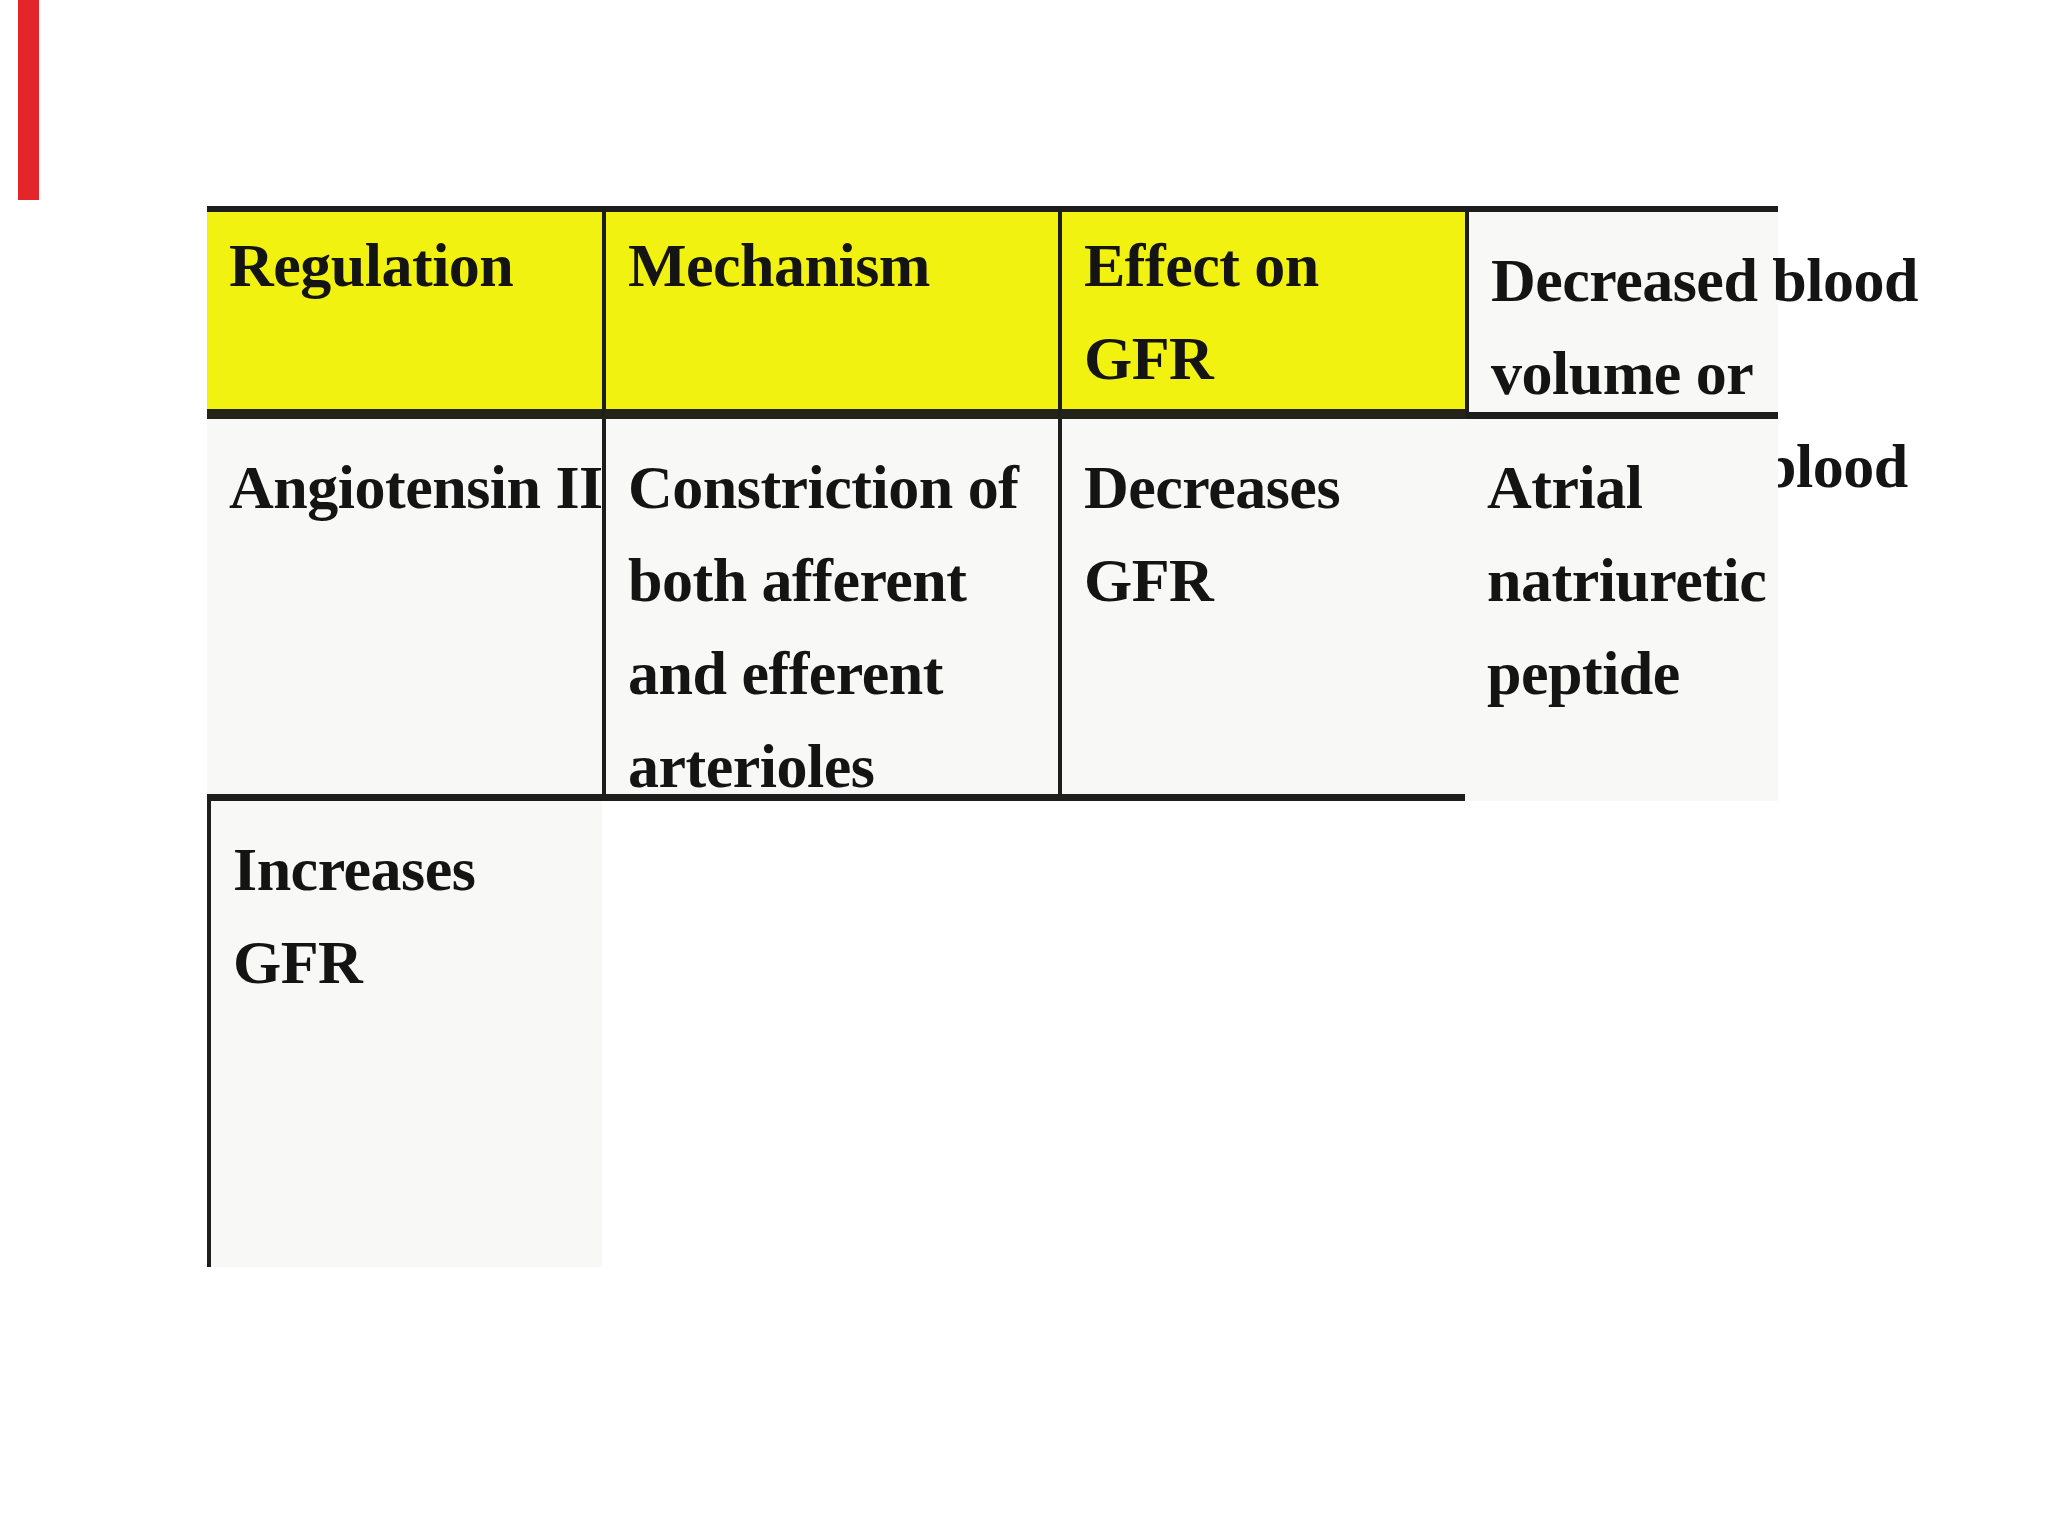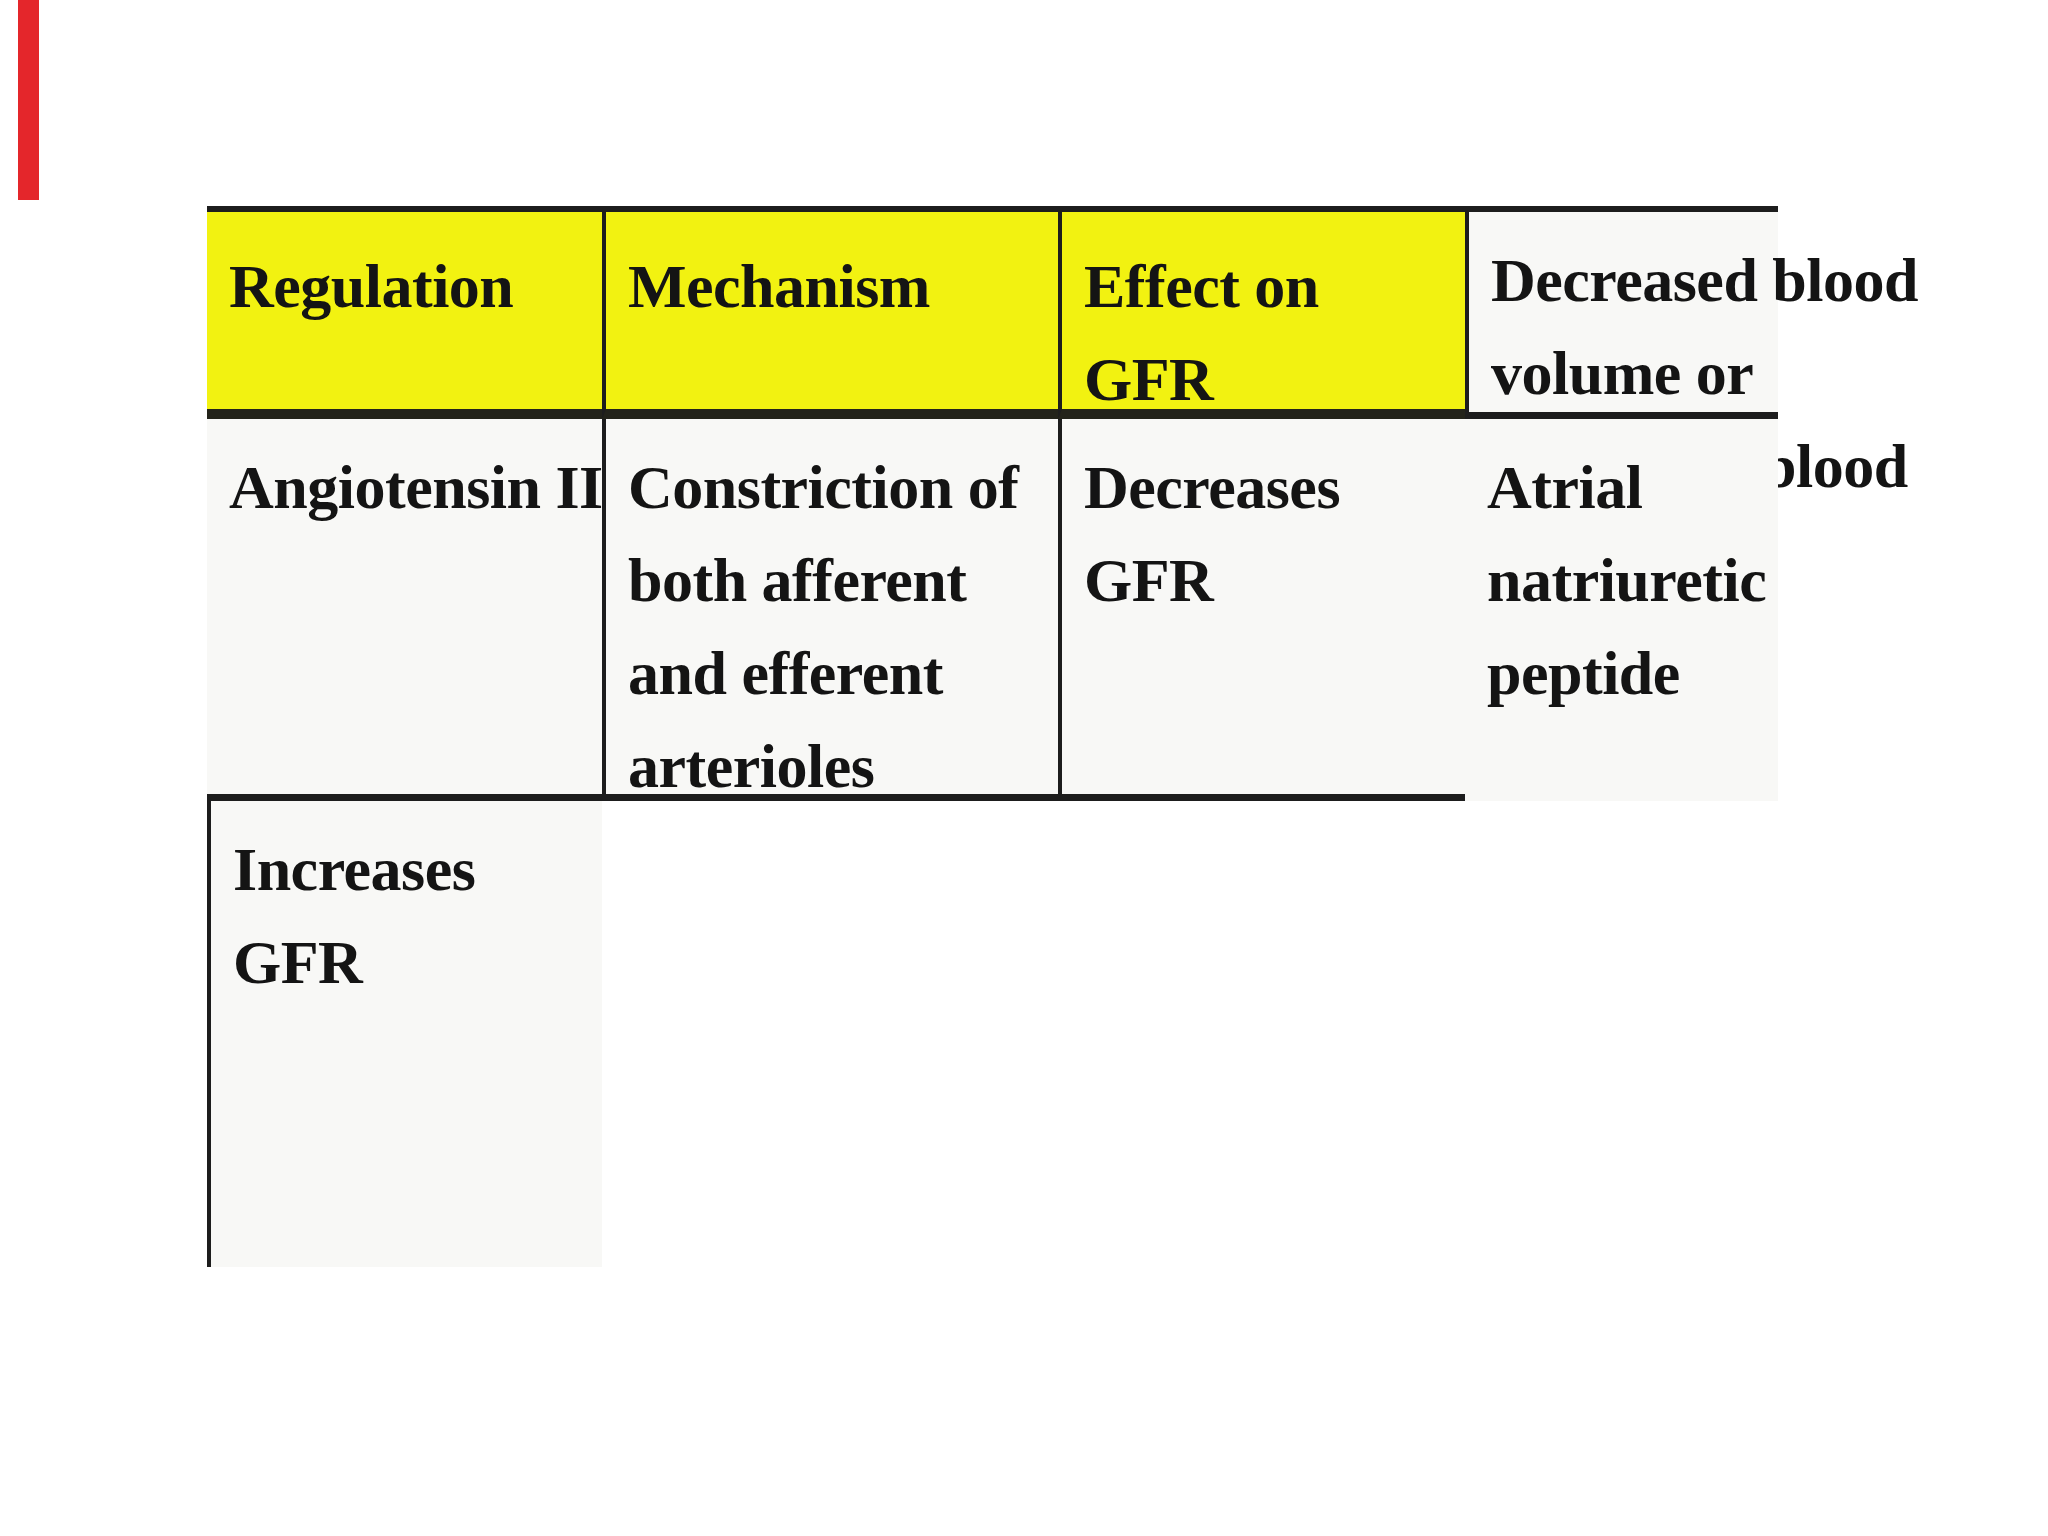--- a/index.html
+++ b/index.html
@@ -38,21 +38,21 @@
     box-sizing: border-box;
     font-weight: 700;
     font-size: 62px;
     line-height: 93px;
     white-space: pre;
     letter-spacing: -0.5px;
   }
   .hcell {
     background: var(--header-bg, #f2f211);
     border-bottom: 10px solid var(--header-border, #23231a);
-    padding: 28px 8px 0 22px;
+    padding: 7px 8px 0 22px;
   }
   .bcell {
     background: var(--cell-bg, #f8f8f6);
     padding: 22px 8px 0 22px;
   }
   
   .colline {
     border-left: 4px solid var(--border-col, #1d1d1d);
   }
   

